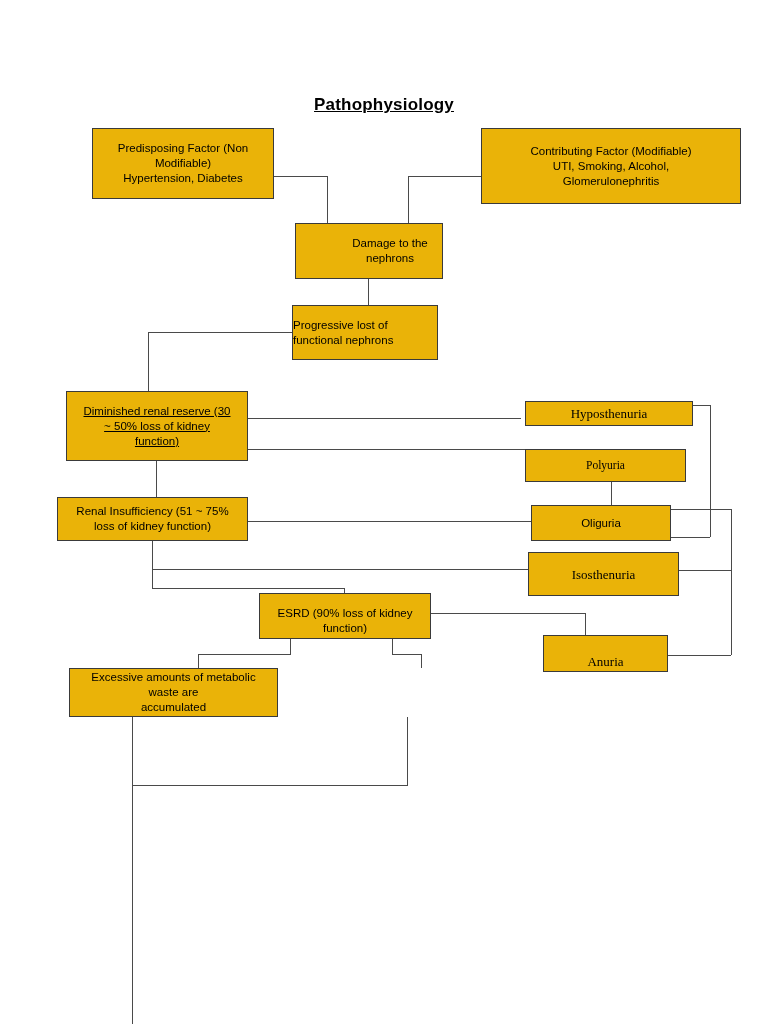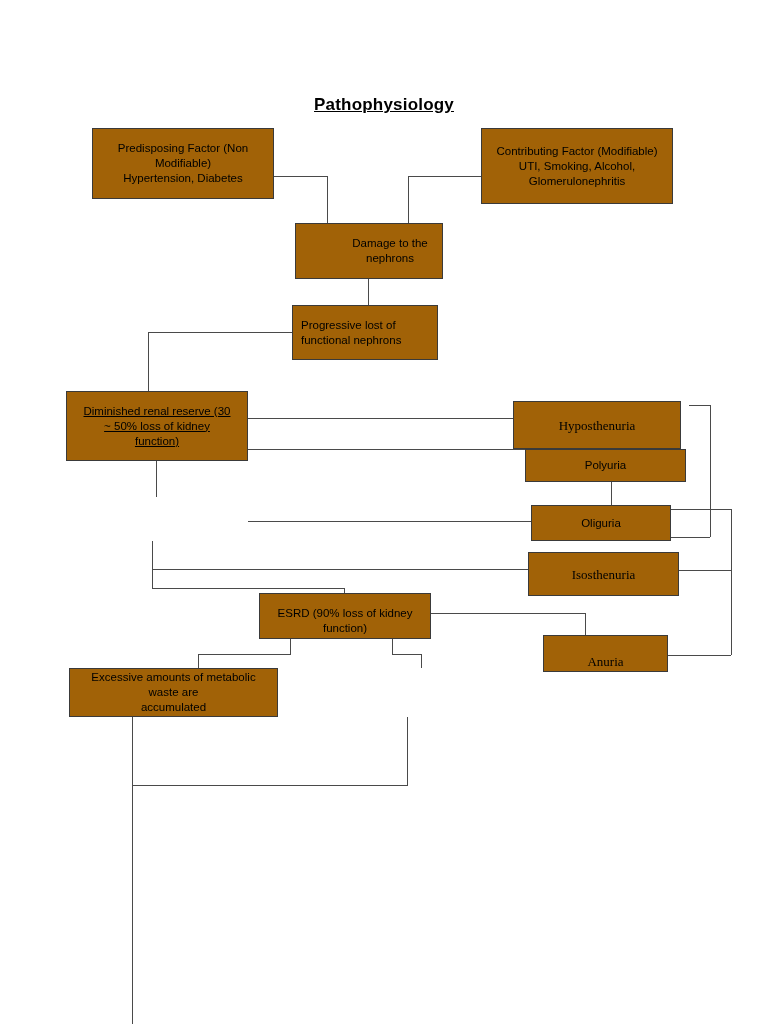--- a/index.html
+++ b/index.html
@@ -20,32 +20,32 @@
     font-weight:bold;
     text-decoration:underline;
     color:#000;
     letter-spacing:.2px;
   }
 
   .node{
     position:absolute;
     box-sizing:border-box;
     border:1px solid #3a3a3a;
-    background:#a16207;
+    background:#eab308;
     display:flex;
     align-items:center;
     justify-content:center;
     text-align:center;
     font-size:11.5px;
     line-height:15px;
     color:#000;
     padding:2px 6px;
     z-index:3;
   }
-  .node.left-align{justify-content:flex-start;text-align:left;padding-left:8px;}
+  .node.left-align{justify-content:flex-start;text-align:left;padding-left:0;}
   .node.serif{font-family:"Liberation Serif", serif;font-size:13px;}
 
   .seg{
     position:absolute;
     background:#4a4a4a;
     z-index:1;
   }
   .h{height:1px;}
   .v{width:1px;}
 </style>
@@ -106,21 +106,21 @@
   <div class="seg v" style="left:132px;top:717px;height:307px;"></div>
 
   <div class="seg v" style="left:407px;top:717px;height:68px;"></div>
   <div class="seg h" style="left:132px;top:785px;width:276px;"></div>
 
   <div class="node" style="left:92px;top:128px;width:182px;height:71px;">
     <span style="white-space:pre-line;">Predisposing Factor (Non Modifiable)
 Hypertension, Diabetes</span>
   </div>
 
-  <div class="node" style="left:481px;top:128px;width:192px;height:76px;">
+  <div class="node" style="left:481px;top:128px;width:260px;height:76px;">
     <span style="white-space:pre-line;">Contributing Factor (Modifiable)
 UTI, Smoking, Alcohol,
 Glomerulonephritis</span>
   </div>
 
   <div class="node" style="left:295px;top:223px;width:148px;height:56px;padding-left:48px;">
     <span style="white-space:pre-line;">Damage to the
 nephrons</span>
   </div>
 
@@ -128,31 +128,35 @@
     <span style="white-space:pre-line;">Progressive lost of
 functional nephrons</span>
   </div>
 
   <div class="node" style="left:66px;top:391px;width:182px;height:70px;">
     <span style="white-space:pre-line;text-decoration:underline;">Diminished renal reserve (30
 ~ 50% loss of kidney
 function)</span>
   </div>
 
+  <div class="node" style="left:57px;top:497px;width:191px;height:44px;">
+    <span style="white-space:pre-line;">Renal Insufficiency (51 ~ 75%
+loss of kidney function)</span>
+  </div>
 
   <div class="node" style="left:259px;top:593px;width:172px;height:46px;align-items:flex-end;">
     <span style="white-space:pre-line;">ESRD (90% loss of kidney
 function)</span>
   </div>
 
-  <div class="node serif" style="left:513px;top:401px;width:168px;height:48px;">
+  <div class="node serif" style="left:525px;top:401px;width:168px;height:25px;">
     <span>Hyposthenuria</span>
   </div>
 
-  <div class="node" style="left:525px;top:449px;width:161px;height:33px;">
+  <div class="node" style="left:525px;top:449px;width:161px;height:33px;font-family:Liberation Serif, serif;">
     <span>Polyuria</span>
   </div>
 
   <div class="node" style="left:531px;top:505px;width:140px;height:36px;">
     <span>Oliguria</span>
   </div>
 
   <div class="node serif" style="left:528px;top:552px;width:151px;height:44px;">
     <span>Isosthenuria</span>
   </div>

